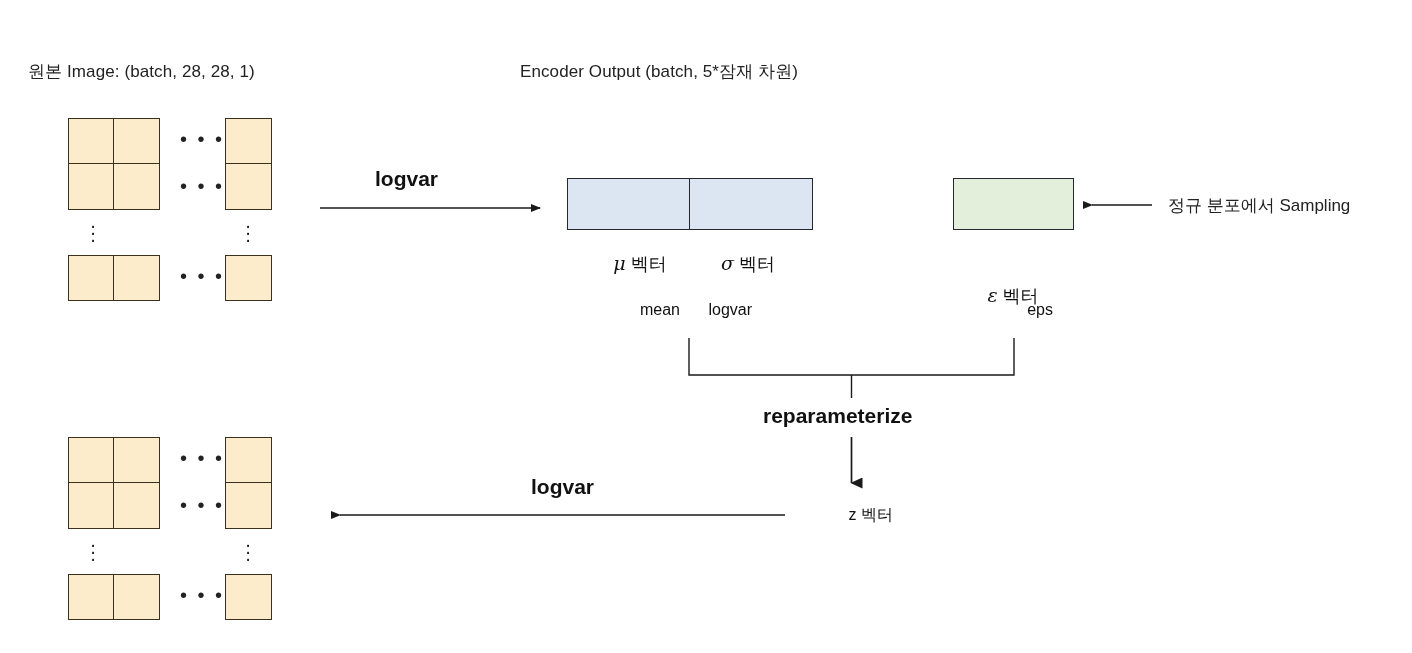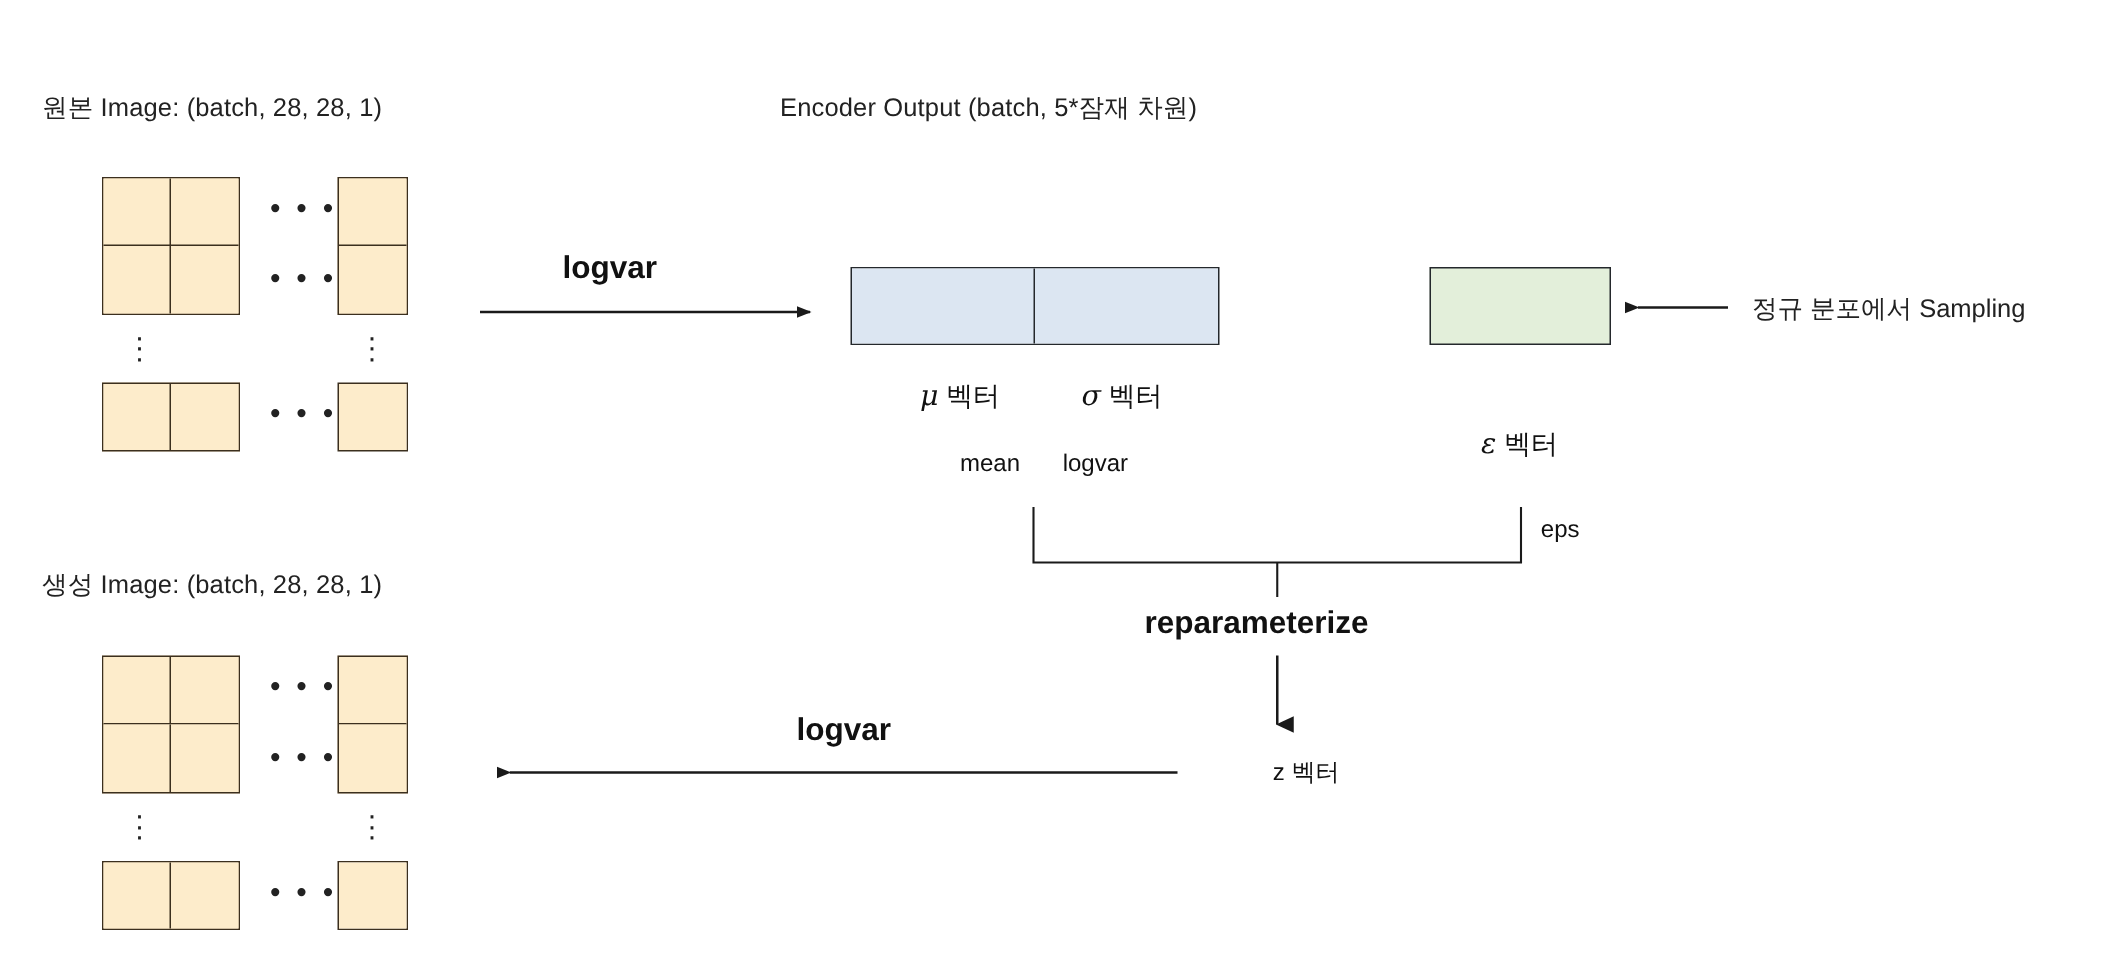--- a/index.html
+++ b/index.html
@@ -207,31 +207,30 @@
   </div>
   <div class="abs vec-label" style="left:708px; top:252px; width:80px;">
     <span class="greek">σ</span><span> 벡터</span>
   </div>
   <div class="abs vec-label" style="left:973px; top:252px; width:80px;margin-top:32px;">
     <span class="greek">ε</span><span> 벡터</span>
   </div>
 
   <div class="abs code-label" style="left:600px; top:301px; width:80px;">mean</div>
   <div class="abs code-label" style="left:672px; top:301px; width:80px;">logvar</div>
-  <div class="abs code-label" style="left:973px; top:301px; width:80px;margin-top:44px;">eps</div>
+  <div class="abs code-label" style="left:973px; top:301px; width:80px;">eps</div>
 
   <div class="abs side-note" style="left:1168px; top:194px;">정규 분포에서 Sampling</div>
 
   <div class="abs arrow-label bold" style="left:763px; top:404px;">reparameterize</div>
 
   <div class="abs code-label" style="left:811px; top:505px; width:82px;">z 벡터</div>
 
   <div class="abs arrow-label bold" style="left:531px; top:475px;">logvar</div>
 
-  <div class="abs caption" style="left:28px; top:378px;">생성 Image: (batch, 28, 28, 1)</div>
 
   <div class="abs px-block" style="left:68px; top:437px; width:92px; height:92px;
               grid-template-columns:1fr 1fr; grid-template-rows:1fr 1fr;">
     <div class="px-cell"></div>
     <div class="px-cell last-col"></div>
     <div class="px-cell last-row"></div>
     <div class="px-cell last-col last-row"></div>
   </div>
 
   <div class="abs px-block" style="left:225px; top:437px; width:47px; height:92px;

